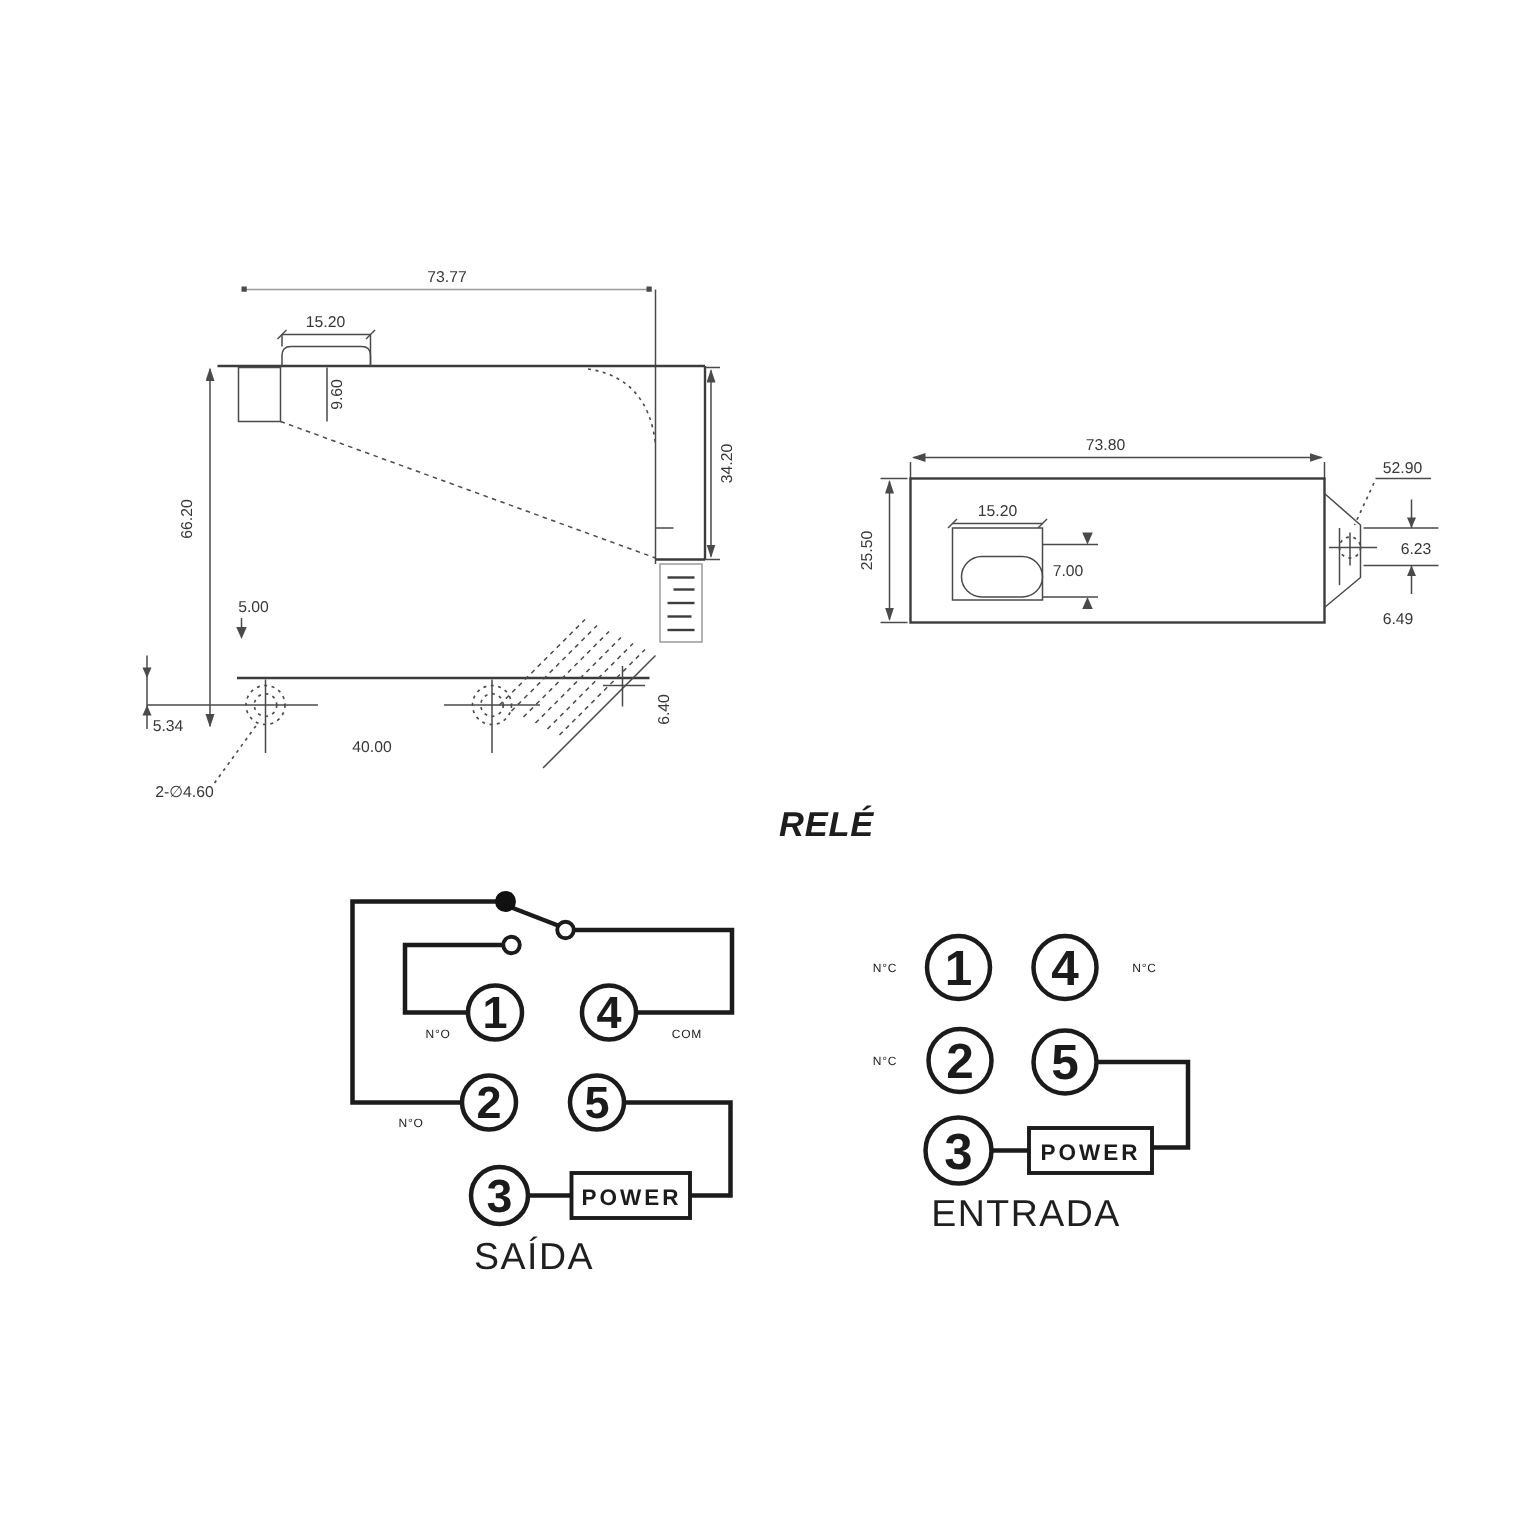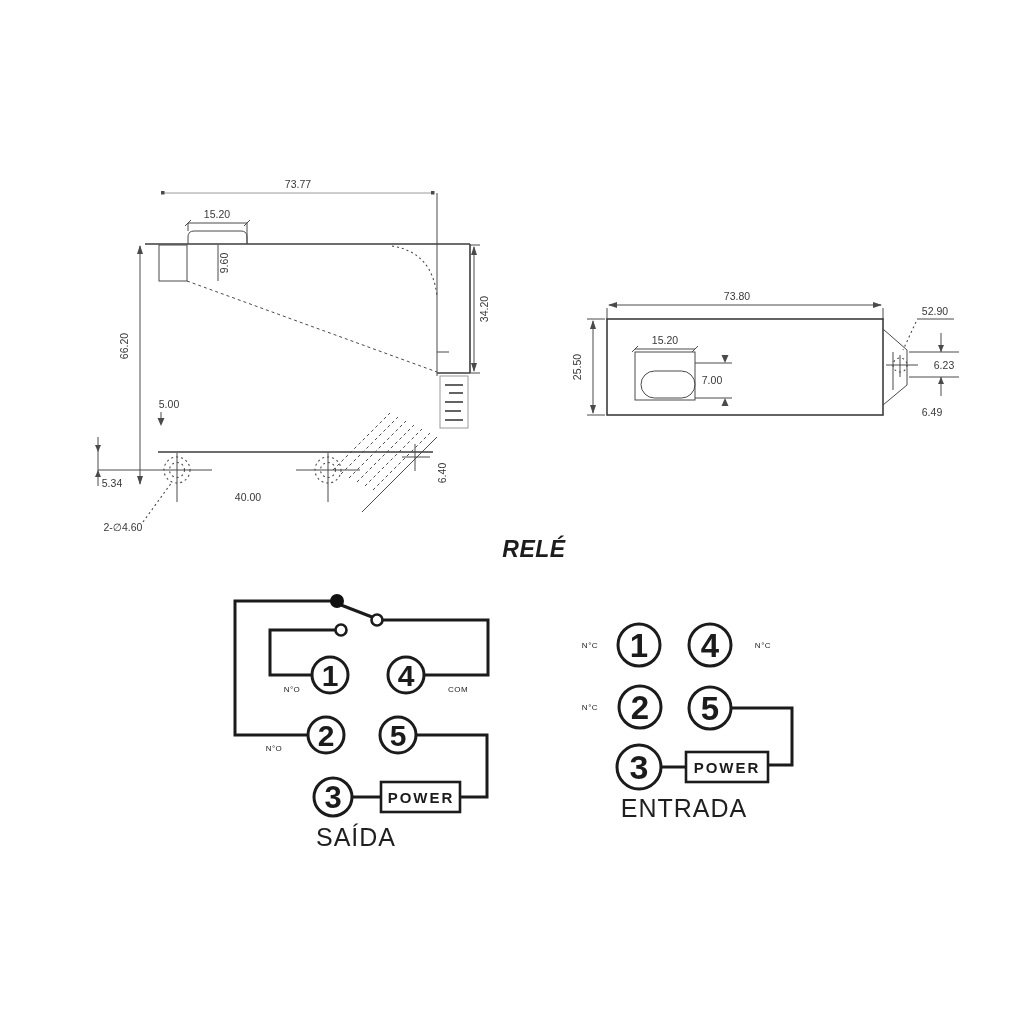--- a/index.html
+++ b/index.html
@@ -202,21 +202,21 @@
       <line class="ln" x1="381" y1="63" x2="381" y2="82"></line>
       <line class="ln" x1="381" y1="107" x2="381" y2="126"></line>
       <path class="arr" d="M378,75 L381,82 L384,75 z"></path>
       <path class="arr" d="M378,114 L381,107 L384,114 z"></path>
       <text class="dim" x="384" y="99" text-anchor="middle">6.23</text>
     </g>
 
     <text class="dim" x="372" y="146" text-anchor="middle">6.49</text>
   </svg>
 
-  <div class="abs title" style="left:427px;top:536px;width:214px;">RELÉ</div>
+  <div class="abs title" style="left:444px;top:536px;width:214px;">RELÉ</div>
 
   <svg class="abs" style="left:225px;top:585px;" width="280" height="270" viewBox="0 0 280 270">
     <g>
       <path class="cw" d="M112,16 H10 V150 H83"></path>
       <path class="cw" d="M110,45 H45 V90 H87"></path>
       <path class="cw" d="M158,35 H263 V90 H199"></path>
       <path class="cw" d="M191,150 H262 V212 H235"></path>
       <path class="cw" d="M126,212 H156"></path>
       <line class="cw" x1="116" y1="20" x2="147" y2="32"></line>
     </g>

